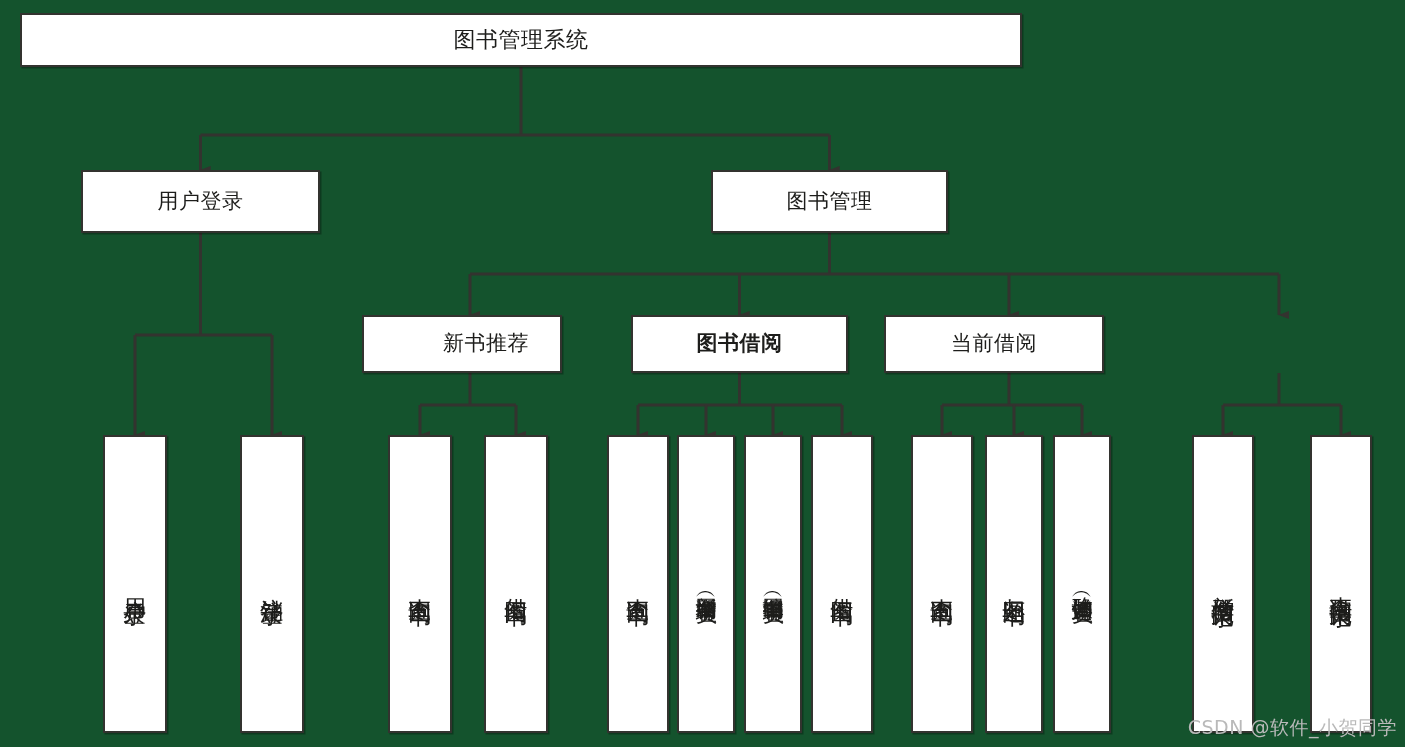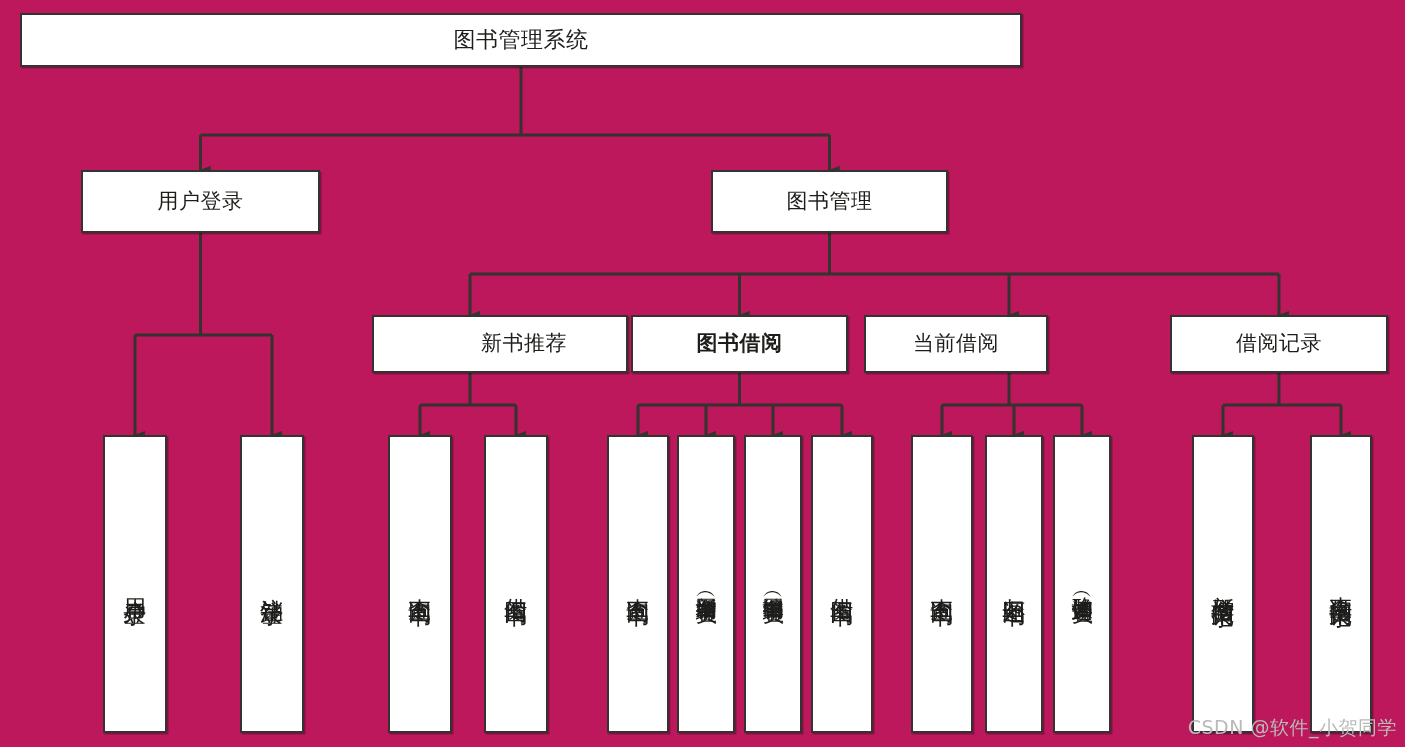--- a/index.html
+++ b/index.html
@@ -8,21 +8,21 @@
     padding: 0;
     background: #ffffff;
   }
   body {
     font-family: "DejaVu Sans", "Liberation Sans", sans-serif;
   }
   #canvas {
     position: relative;
     width: 1405px;
     height: 747px;
-    background: #be185d;
+    background: #14532d;
     overflow: hidden;
   }
   #wires {
     position: absolute;
     left: 0;
     top: 0;
     width: 1405px;
     height: 747px;
     pointer-events: none;
   }
@@ -130,31 +130,28 @@
     <span class="lbl">图书管理系统</span>
   </div>
 
   <div class="node horiz" id="n-user-login" style="left: 81px; top: 170px; width: 239px; height: 63px;">
     <span class="lbl">用户登录</span>
   </div>
   <div class="node horiz" id="n-book-manage" style="left: 711px; top: 170px; width: 237px; height: 63px;">
     <span class="lbl">图书管理</span>
   </div>
 
-  <div class="node horiz" id="n-new-book-rec" style="left: 372px; top: 315px; width: 256px; height: 58px; padding-left: 48px;">
+  <div class="node horiz" id="n-new-book-rec" style="left: 362px; top: 315px; width: 200px; height: 58px; padding-left: 48px;">
     <span class="lbl">新书推荐</span>
   </div>
   <div class="node horiz" id="n-book-borrow" style="left: 631px; top: 315px; width: 217px; height: 58px; font-weight: bold;">
     <span class="lbl">图书借阅</span>
   </div>
-  <div class="node horiz" id="n-current-borrow" style="left: 864px; top: 315px; width: 184px; height: 58px;">
+  <div class="node horiz" id="n-current-borrow" style="left: 884px; top: 315px; width: 220px; height: 58px;">
     <span class="lbl">当前借阅</span>
-  </div>
-  <div class="node horiz" id="n-borrow-record" style="left: 1170px; top: 315px; width: 218px; height: 58px;">
-    <span class="lbl">借阅记录</span>
   </div>
 
   <div class="node vert" id="n-leaf-user-login" style="left: 103px; top: 435px; width: 64px; height: 298px;">
     <span class="lbl">用户登录</span>
   </div>
   <div class="node vert" id="n-leaf-user-logout" style="left: 240px; top: 435px; width: 64px; height: 298px;">
     <span class="lbl">注销登录</span>
   </div>
   <div class="node vert" id="n-leaf-rec-query-book" style="left: 388px; top: 435px; width: 64px; height: 298px;">
     <span class="lbl">查询图书</span>

